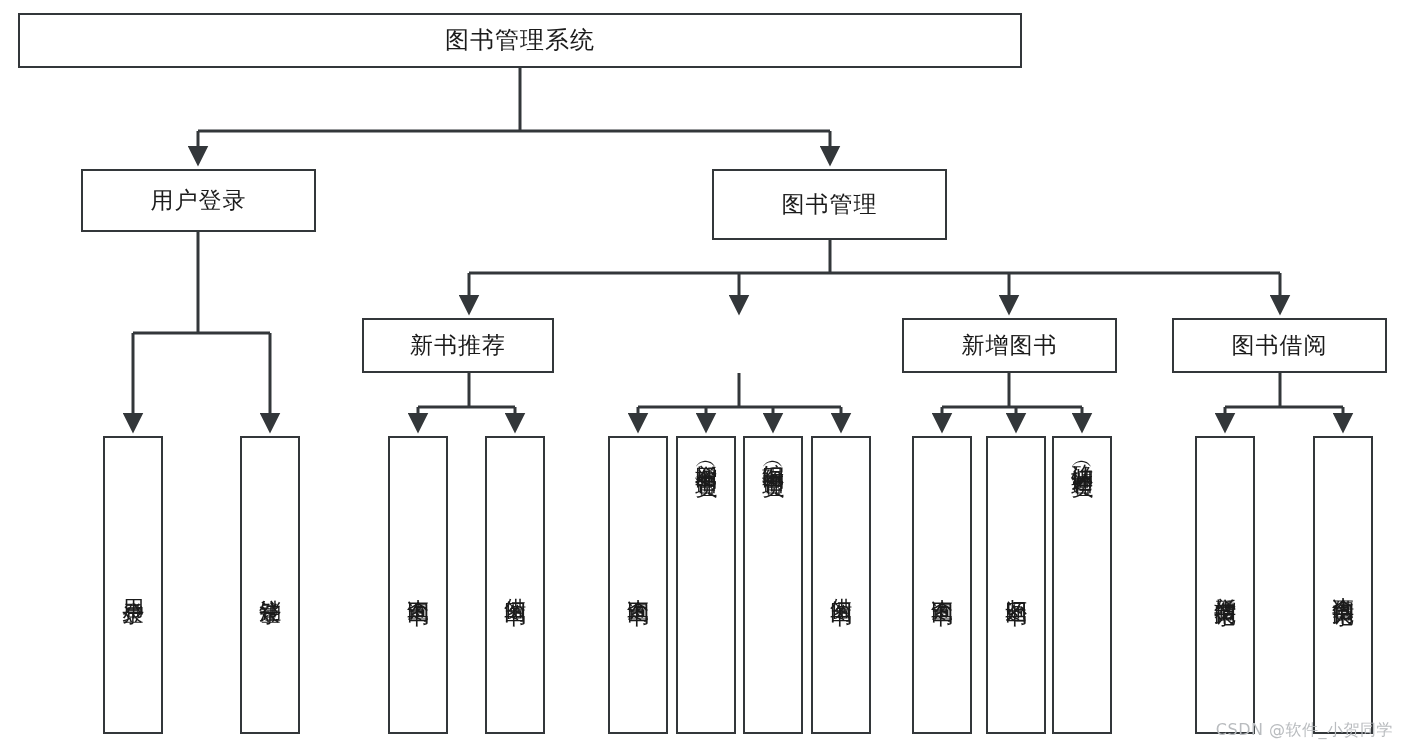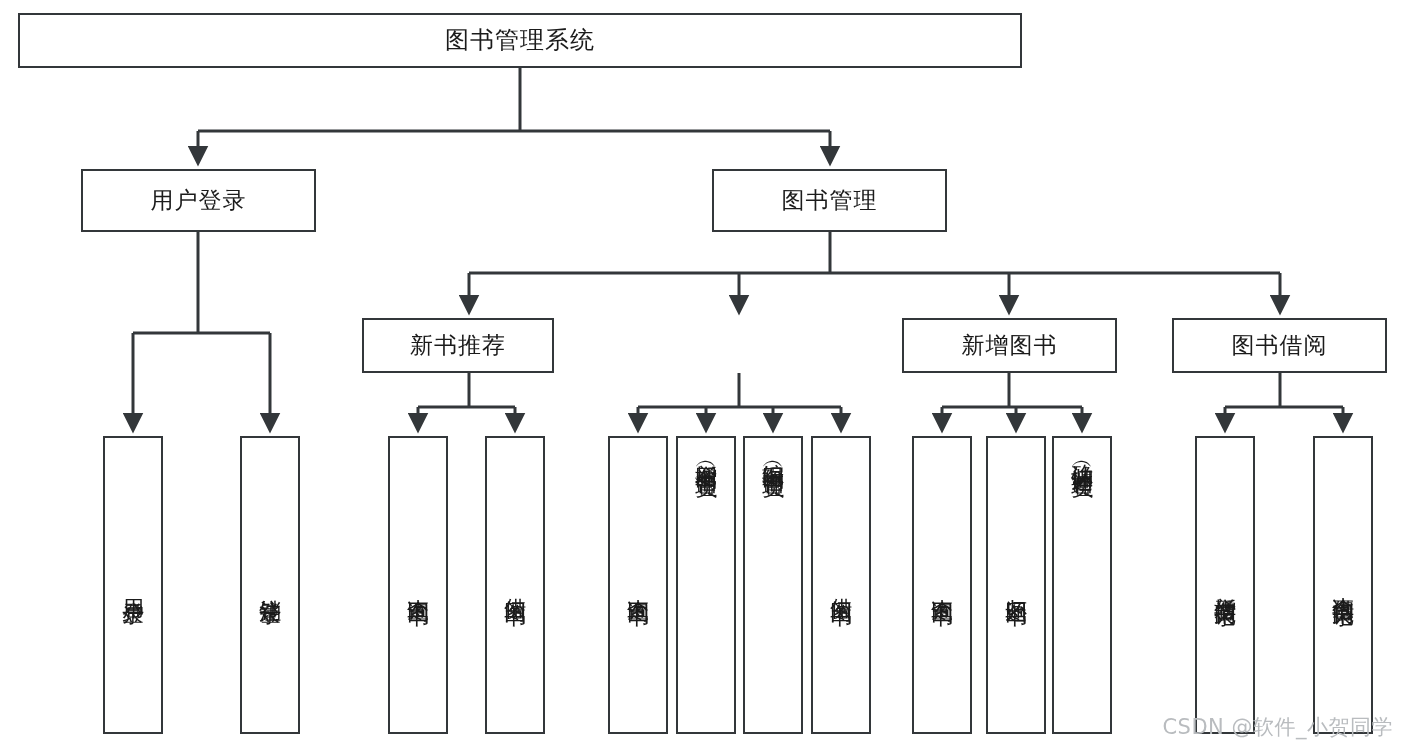--- a/index.html
+++ b/index.html
@@ -58,21 +58,21 @@
     letter-spacing: 2px;
     white-space: nowrap;
     display: block;
   }
   .node.leaf.tall-text { align-items: flex-start; }
   .node.leaf.mid-text { align-items: center; padding-top: 0; }
   .watermark {
     position: absolute;
     right: 12px;
     bottom: 6px;
-    font-size: 21px;
+    font-size: 16px;
     color: #b9bcbf;
     letter-spacing: 0.5px;
     z-index: 5;
     white-space: nowrap;
   }
 </style>
 </head>
 <body>
 
 <div id="canvas">
@@ -127,21 +127,21 @@
     </g>
   </svg>
 
   <div class="node root" style="left:18px; top:13px; width:1004px; height:55px;">
     <span class="label">图书管理系统</span>
   </div>
 
   <div class="node level2" style="left:81px; top:169px; width:235px; height:63px;">
     <span class="label">用户登录</span>
   </div>
-  <div class="node level2" style="left:712px; top:169px; width:235px; height:63px;">
+  <div class="node level2" style="left:712px; top:169px; width:235px; height:71px;">
     <span class="label">图书管理</span>
   </div>
 
   <div class="node level3" style="left:362px; top:318px; width:192px; height:55px;">
     <span class="label">新书推荐</span>
   </div>
   <div class="node level3" style="left:902px; top:318px; width:215px; height:55px;">
     <span class="label">新增图书</span>
   </div>
   <div class="node level3" style="left:1172px; top:318px; width:215px; height:55px;">

